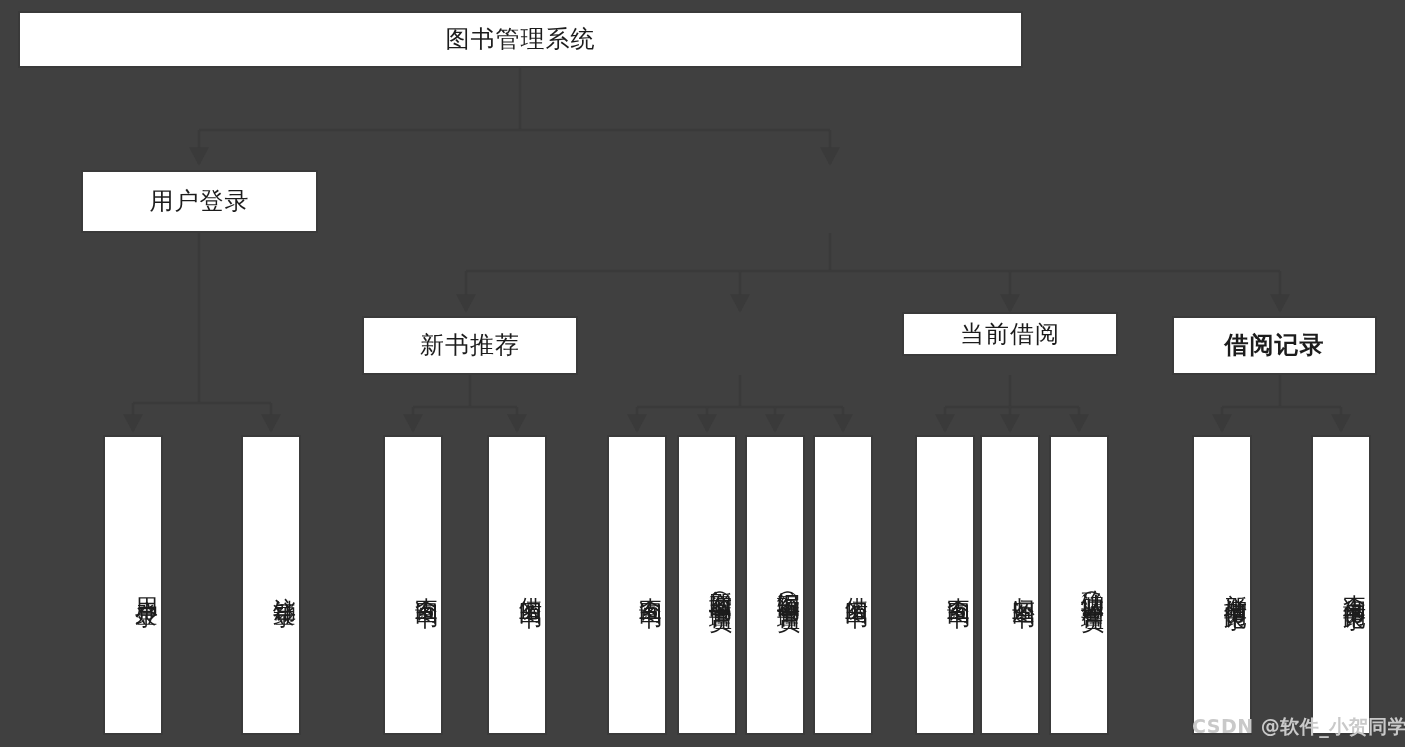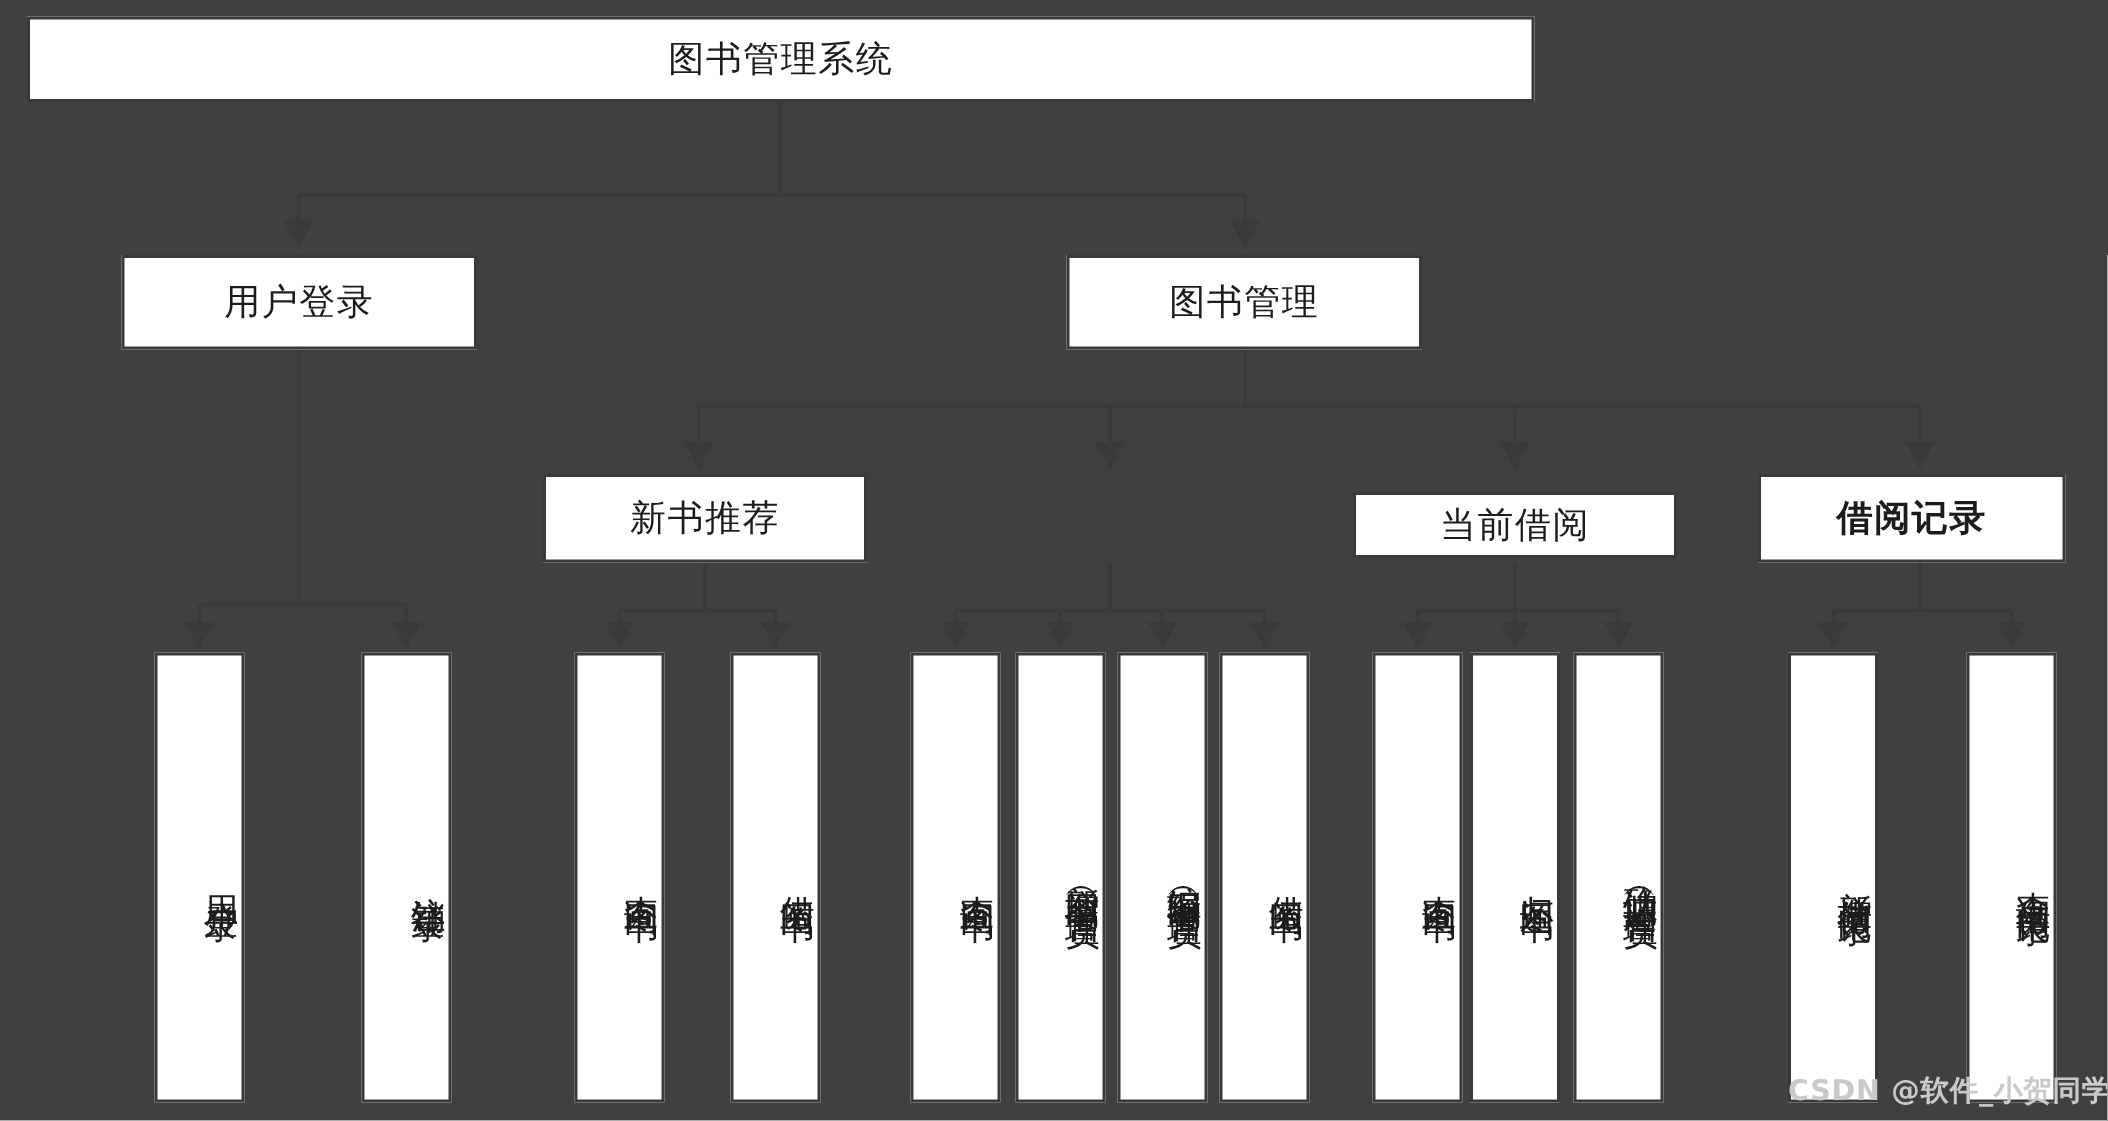--- a/index.html
+++ b/index.html
@@ -116,24 +116,23 @@
       <path d="M 1280 375 L 1280 407"></path>
       <path d="M 1222 407 L 1341 407"></path>
       <path d="M 1222 407 L 1222 431" marker-end="url(#arrow)"></path>
       <path d="M 1341 407 L 1341 431" marker-end="url(#arrow)"></path>
     </g>
   </svg>
 
   <div class="node horiz" style="left:18px; top:11px; width:1005px; height:57px;">图书管理系统</div>
 
   <div class="node horiz" style="left:81px; top:170px; width:237px; height:63px;">用户登录</div>
-  <div class="node horiz" style="left:711px; top:170px; width:237px; height:63px;">图书管理</div>
 
   <div class="node horiz" style="left:362px; top:316px; width:216px; height:59px;">新书推荐</div>
-  <div class="node horiz" style="left:902px; top:328px; width:216px; height:44px;">当前借阅</div>
+  <div class="node horiz" style="left:902px; top:312px; width:216px; height:44px;">当前借阅</div>
   <div class="node horiz" style="left:1172px; top:316px; width:205px; height:59px;font-weight:bold;">借阅记录</div>
 
   <div class="node vert" style="left:103px; top:435px; width:60px; height:300px;">
     <span class="vlabel">用户登录</span>
   </div>
   <div class="node vert" style="left:241px; top:435px; width:60px; height:300px;">
     <span class="vlabel">注销登录</span>
   </div>
 
   <div class="node vert" style="left:383px; top:435px; width:60px; height:300px;">

